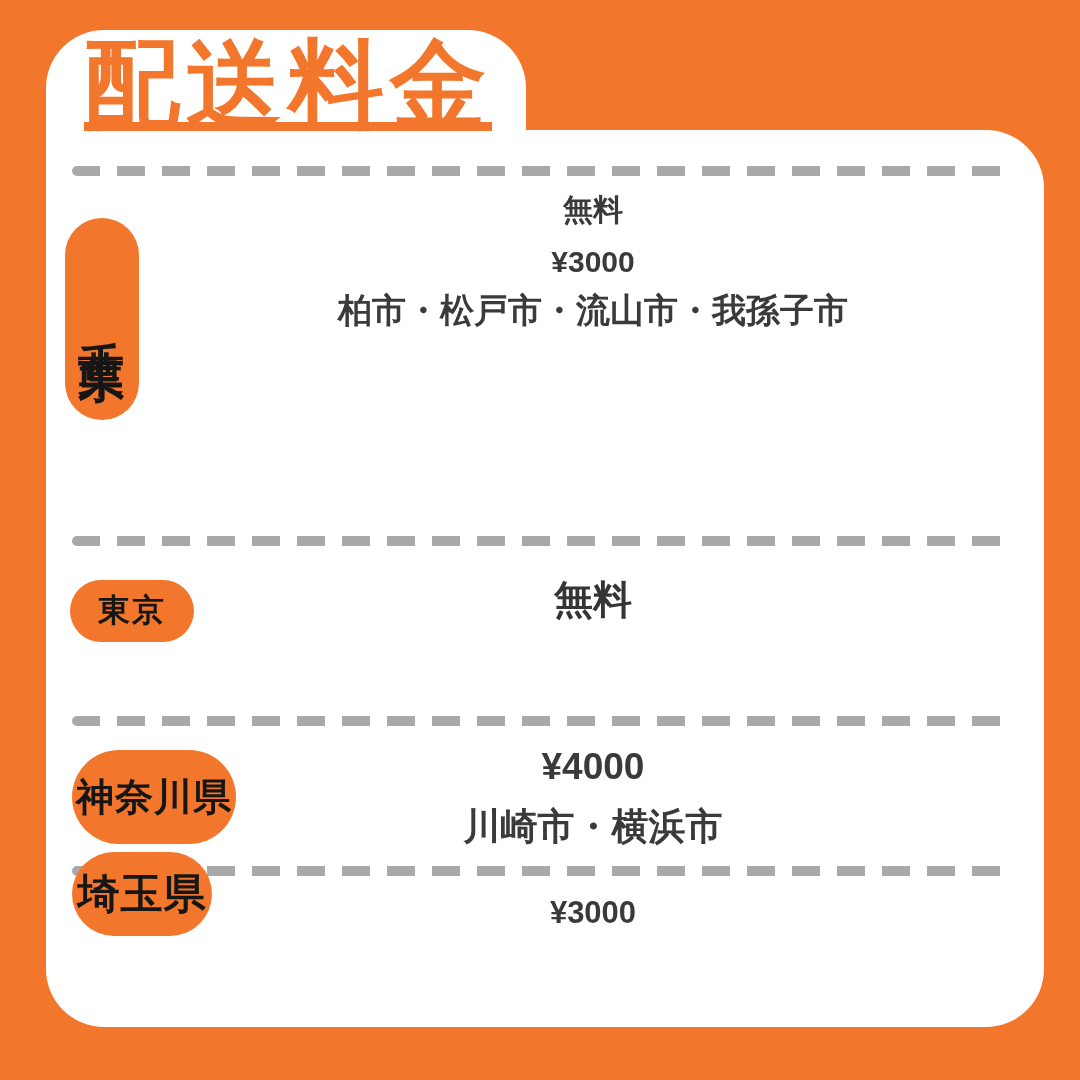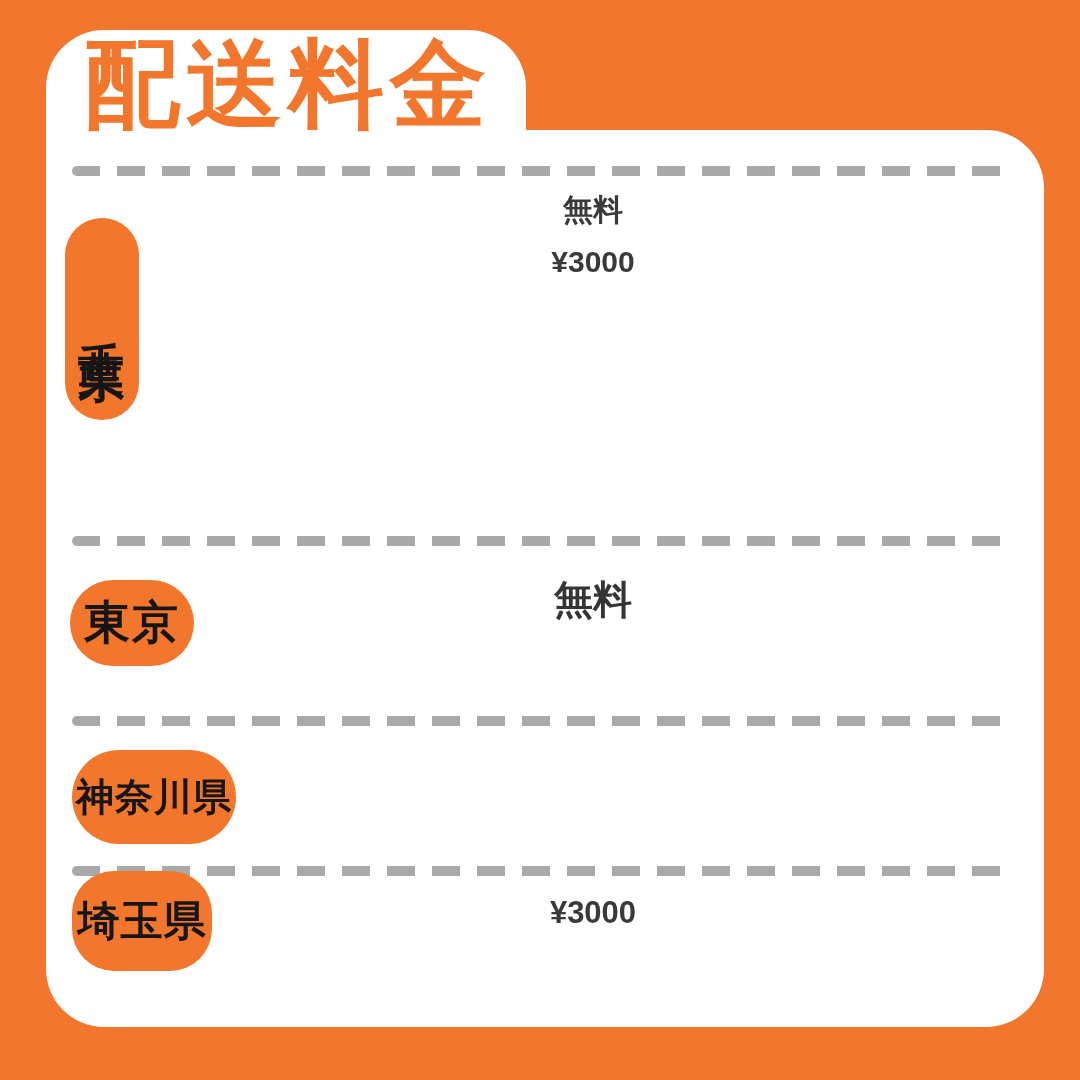--- a/index.html
+++ b/index.html
@@ -18,21 +18,21 @@
     background:#FFFFFF;border-radius:58px 58px 0 0;
   }
   .content-panel{
     position:absolute;left:46px;top:130px;width:998px;height:897px;
     background:#FFFFFF;border-radius:0 58px 58px 58px;
   }
 
   .page-title{
     position:absolute;left:84px;top:34px;margin:0;
     font-size:96px;line-height:1.05;font-weight:900;
-    letter-spacing:6px;color:#F2762B;
+    letter-spacing:6px;color:#F2762B;text-decoration:underline;
   }
 
   
   .dash{
     position:absolute;left:72px;width:938px;height:10px;
     background:repeating-linear-gradient(90deg,#A9A9A9 0 28px,transparent 28px 45px);
     border-radius:5px;
   }
   .d1{top:166px;}
   .d2{top:536px;}
@@ -43,23 +43,23 @@
   .badge{
     position:absolute;background:#F2762B;color:#161616;
     display:flex;align-items:center;justify-content:center;
     font-weight:900;
   }
   .badge-chiba{left:65px;top:218px;width:74px;height:202px;border-radius:37px;}
   .badge-chiba .vtext{
     writing-mode:vertical-rl;text-orientation:upright;
     font-size:46px;letter-spacing:10px;line-height:1;
   }
-  .badge-tokyo{left:70px;top:580px;width:124px;height:86px;border-radius:43px;font-size:46px;letter-spacing:2px;justify-content:center;}
+  .badge-tokyo{left:70px;top:580px;width:124px;height:62px;border-radius:43px;font-size:32px;letter-spacing:2px;justify-content:center;}
   .badge-kanagawa{left:72px;top:750px;width:164px;height:94px;border-radius:47px;font-size:38px;letter-spacing:1px;}
-  .badge-saitama{left:72px;top:871px;width:140px;height:100px;border-radius:42px;font-size:42px;letter-spacing:1px;text-align:right;}
+  .badge-saitama{left:72px;top:852px;width:140px;height:84px;border-radius:42px;font-size:42px;letter-spacing:1px;text-align:right;}
 
   
   .content{
     position:absolute;left:160px;width:866px;
     text-align:center;color:#3A3A3A;font-weight:bold;
   }
   .c-chiba{top:192px;}
   .c-chiba .price{font-size:30px;line-height:1.2;}
   .c-chiba .areas{font-size:34px;line-height:48px;margin-top:6px;}
   .c-chiba .price2{font-size:30px;line-height:1.2;margin-top:16px;}
@@ -91,32 +91,37 @@
   <div class="dash d2"></div>
   <div class="dash d3"></div>
   <div class="dash d4"></div>
 
   <div class="badge badge-chiba">
     <span class="vtext">千葉県</span>
   </div>
   <div class="content c-chiba">
     <div class="price">無料</div>
     <div class="price2">¥3000</div>
+    <div class="areas2">柏市・松戸市・流山市・我孫子市</div>
   </div>
 
   <div class="badge badge-tokyo">
     <span>東京</span>
   </div>
   <div class="content c-tokyo">
     <div class="price">無料</div>
   </div>
 
   <div class="badge badge-kanagawa">
     <span>神奈川県</span>
   </div>
+  <div class="content c-kanagawa">
+    <div class="price">¥4000</div>
+    <div class="areas">川崎市・横浜市</div>
+  </div>
 
   <div class="badge badge-saitama">
     <span>埼玉県</span>
   </div>
   <div class="content c-saitama">
     <div class="price">¥3000</div>
   </div>
 
 </div>
 

